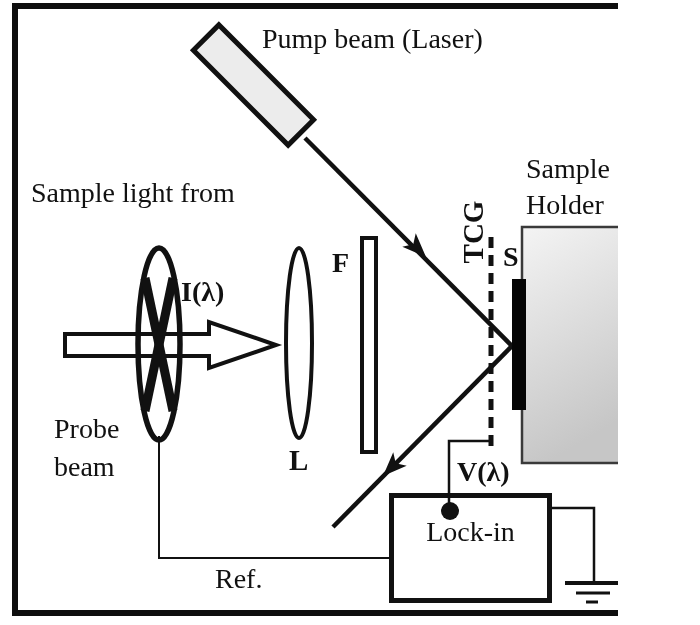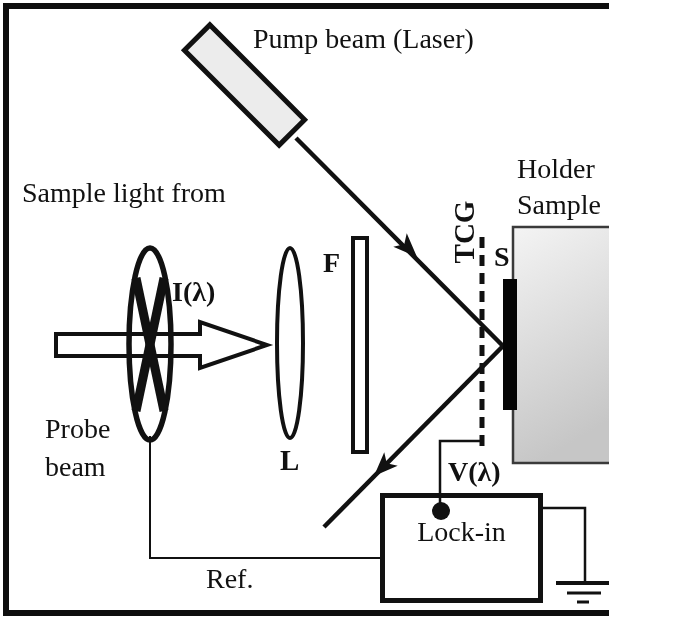--- a/index.html
+++ b/index.html
@@ -1,17 +1,17 @@
 <!DOCTYPE html>
 <html><head>
 <meta charset="utf-8">
 <style>
   html,body{margin:0;padding:0;background:#fff;}
   #stage{position:relative;width:609px;height:625px;background:#fff;overflow:hidden;
-         font-family:"Liberation Serif",serif;color:#111;}
+         font-family:"Liberation Serif",serif;color:#111;margin-left:9px;}
   #frame{position:absolute;left:3px;top:3px;width:688px;height:613px;
          border:6px solid #0e0e0e;box-sizing:border-box;}
   svg{position:absolute;left:0;top:0;pointer-events:none;}
   .lbl{position:absolute;font-size:28px;line-height:35px;color:#111;white-space:nowrap;}
   .b{font-weight:bold;}
   #tcg-label{left:464px;top:232px;transform:translate(-50%,-50%) rotate(-90deg);
              transform-origin:center;font-size:29px;}
   #probe-label{line-height:38px;}
   #sample-holder-label{line-height:36px;}
   #lockin-box{position:absolute;left:380px;top:493px;width:163px;height:110px;
@@ -87,22 +87,22 @@
   <div class="lbl b" style="left:280px;top:443px;font-size:29px;">L</div>
 
   <div class="lbl" id="probe-label" style="left:45px;top:410px;">
     <div>Probe</div>
     <div>beam</div>
   </div>
 
   <div class="lbl" style="left:206px;top:561px;">Ref.</div>
 
   <div class="lbl" id="sample-holder-label" style="left:517px;top:151px;">
+    <div>Sample</div>
     <div>Holder</div>
-    <div>Sample</div>
   </div>
 
   <div class="lbl b" style="left:494px;top:239px;">S</div>
 
   <div class="lbl b" id="tcg-label">TCG</div>
 
   <div class="lbl b" style="left:448px;top:454px;">V(λ)</div>
 
   <div id="lockin-box">
     <div>Lock-in</div>

